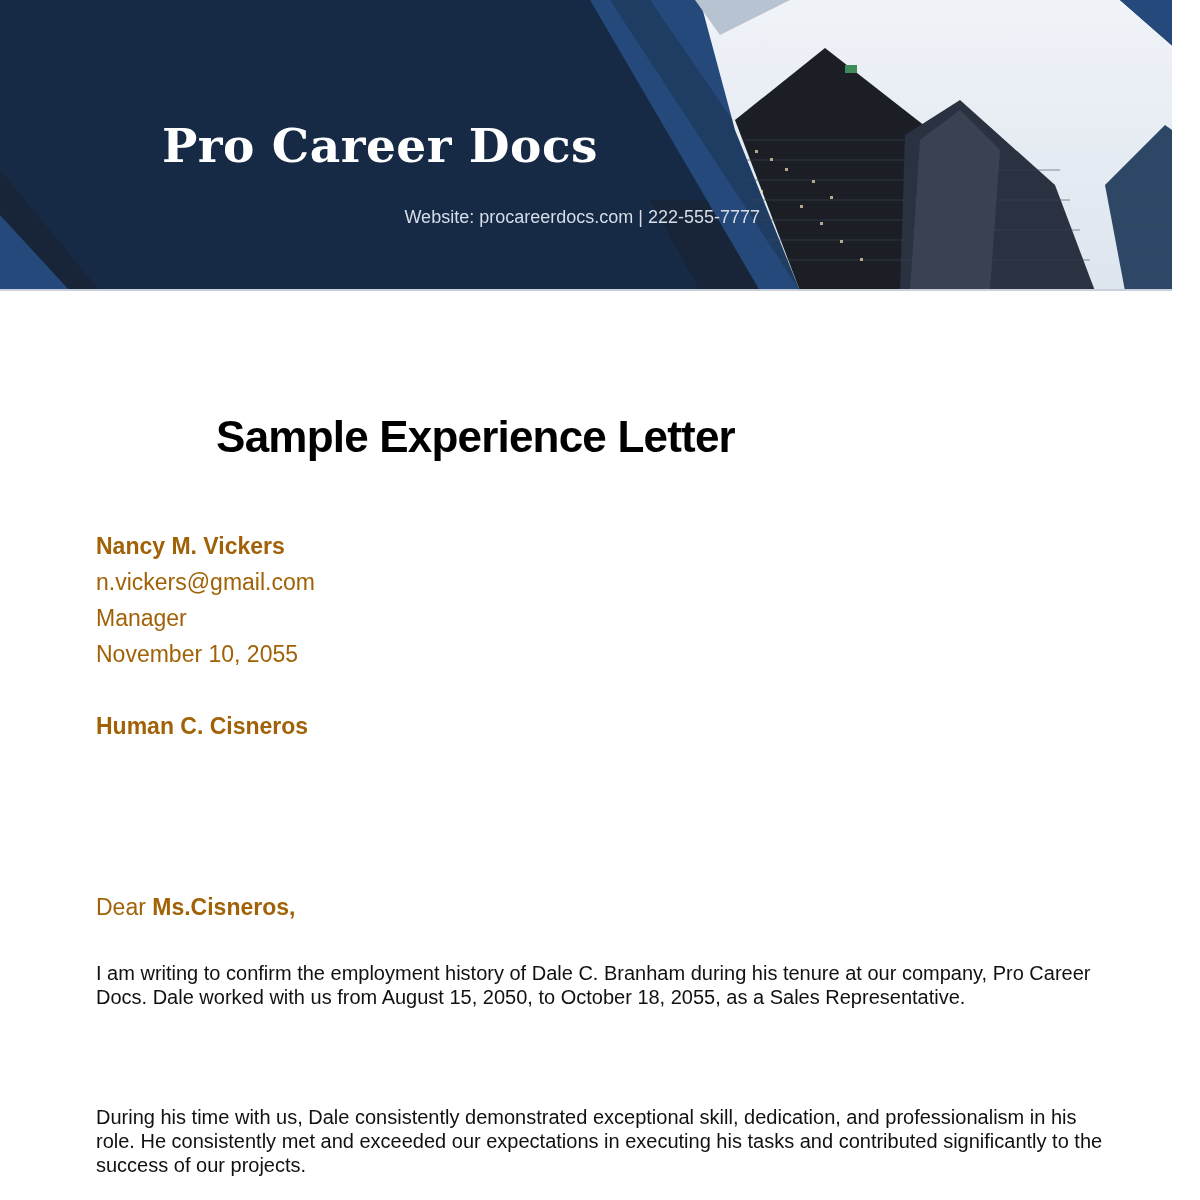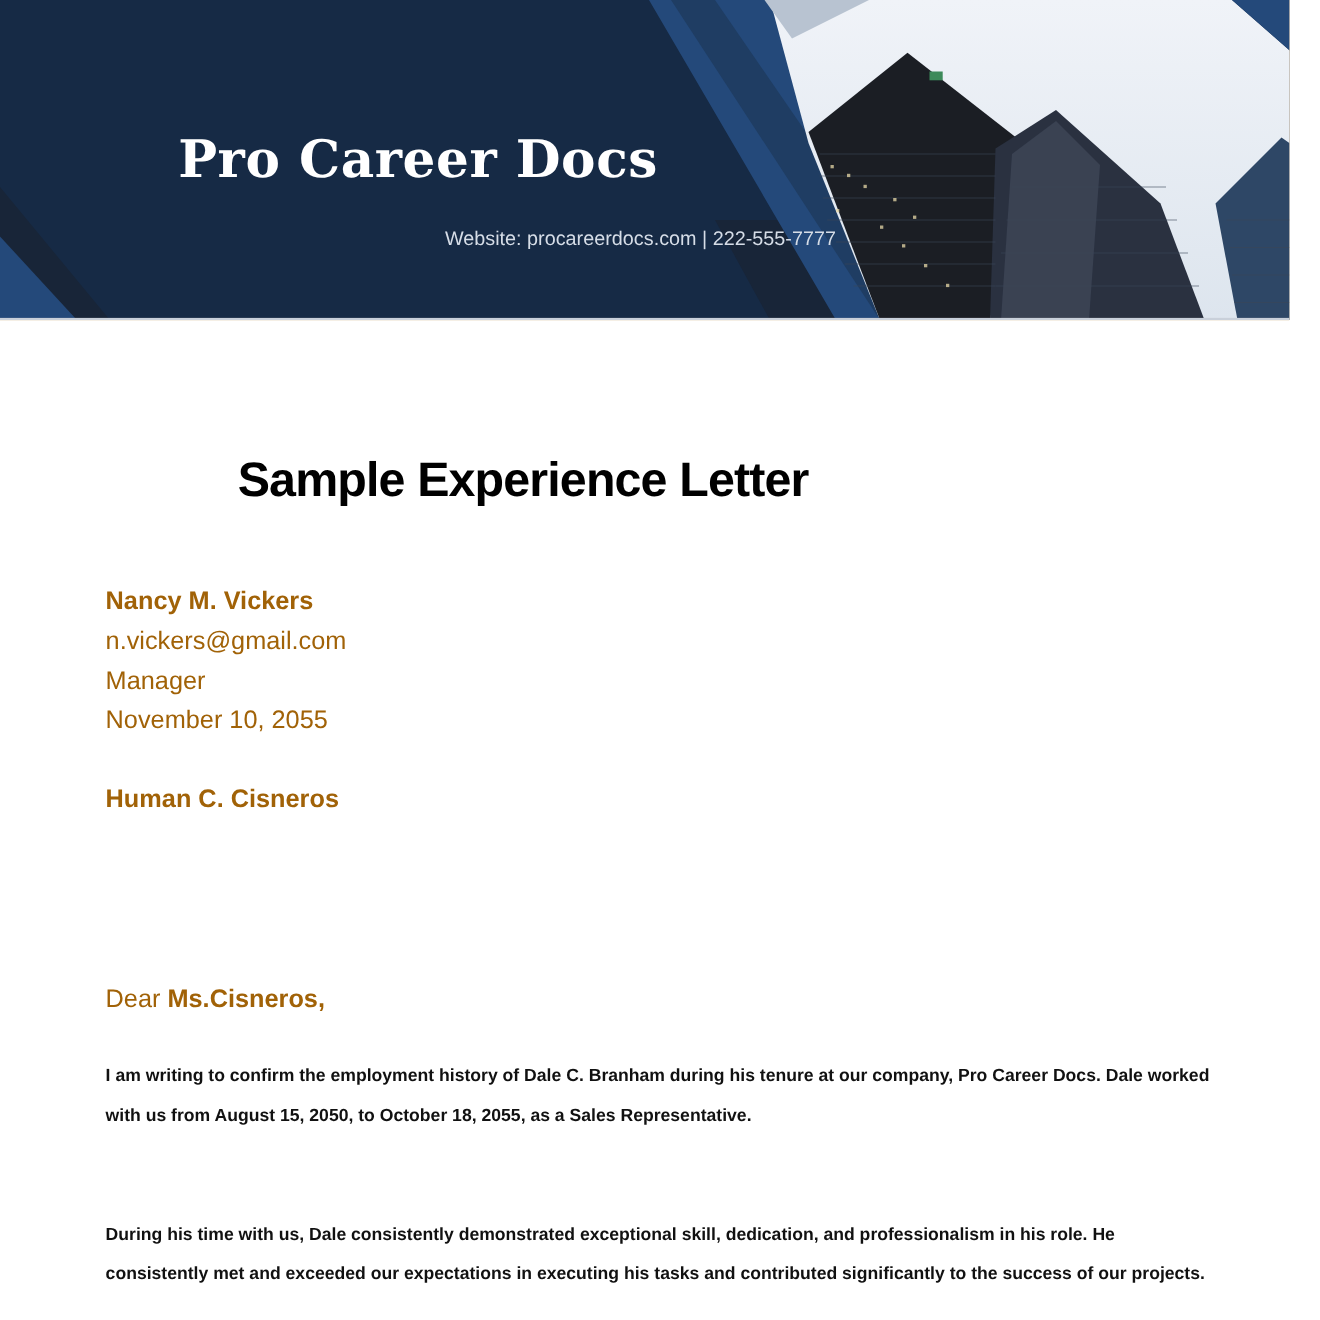--- a/index.html
+++ b/index.html
@@ -5,21 +5,21 @@
     html, body { margin: 0; padding: 0; }
     body { width: 1200px; height: 1200px; overflow: hidden; background: #ffffff; position: relative; }
     .header { position: absolute; left: 0; top: 0; width: 1172px; height: 291px; overflow: hidden; background: #a16207; }
     .header svg.bg { position: absolute; left: 0; top: 0; }
     .brand { position: absolute; left: 0; top: 118px; width: 760px; text-align: center; font-family: "DejaVu Serif", "Liberation Serif", serif; font-weight: bold; font-size: 47px; color: #ffffff; letter-spacing: 0.5px; }
     .contact { position: absolute; left: 0; top: 207px; width: 760px; text-align: right; font-family: "Liberation Sans", sans-serif; font-size: 18px; color: #d6dde7; }
     .doc-title { position: absolute; left: 0; top: 412px; width: 951px; text-align: center; font-family: "Liberation Sans", sans-serif; font-weight: bold; font-size: 44px; color: #000000; letter-spacing: -0.8px; }
     .block { position: absolute; left: 96px; font-family: "Liberation Sans", sans-serif; font-size: 23px; line-height: 36px; color: #a16207; }
     .block div { white-space: nowrap; }
     .bold { font-weight: bold; }
-    .para { position: absolute; left: 96px; width: 1010px; font-family: "Liberation Sans", sans-serif; font-size: 16px; line-height: 36px; color: #111111; font-weight: bold; }
+    .para { position: absolute; left: 96px; width: 1010px; font-family: "Liberation Sans", sans-serif; font-size: 20px; line-height: 24px; color: #111111; }
   </style>
 </head>
 <body>
 
 <div class="header">
   <svg class="bg" width="1200" height="291" viewBox="0 0 1200 291">
     <defs>
       <linearGradient id="sky" x1="0" y1="0" x2="0" y2="1">
         <stop offset="0" stop-color="#f0f3f8"></stop>
         <stop offset="1" stop-color="#dde5ee"></stop>

